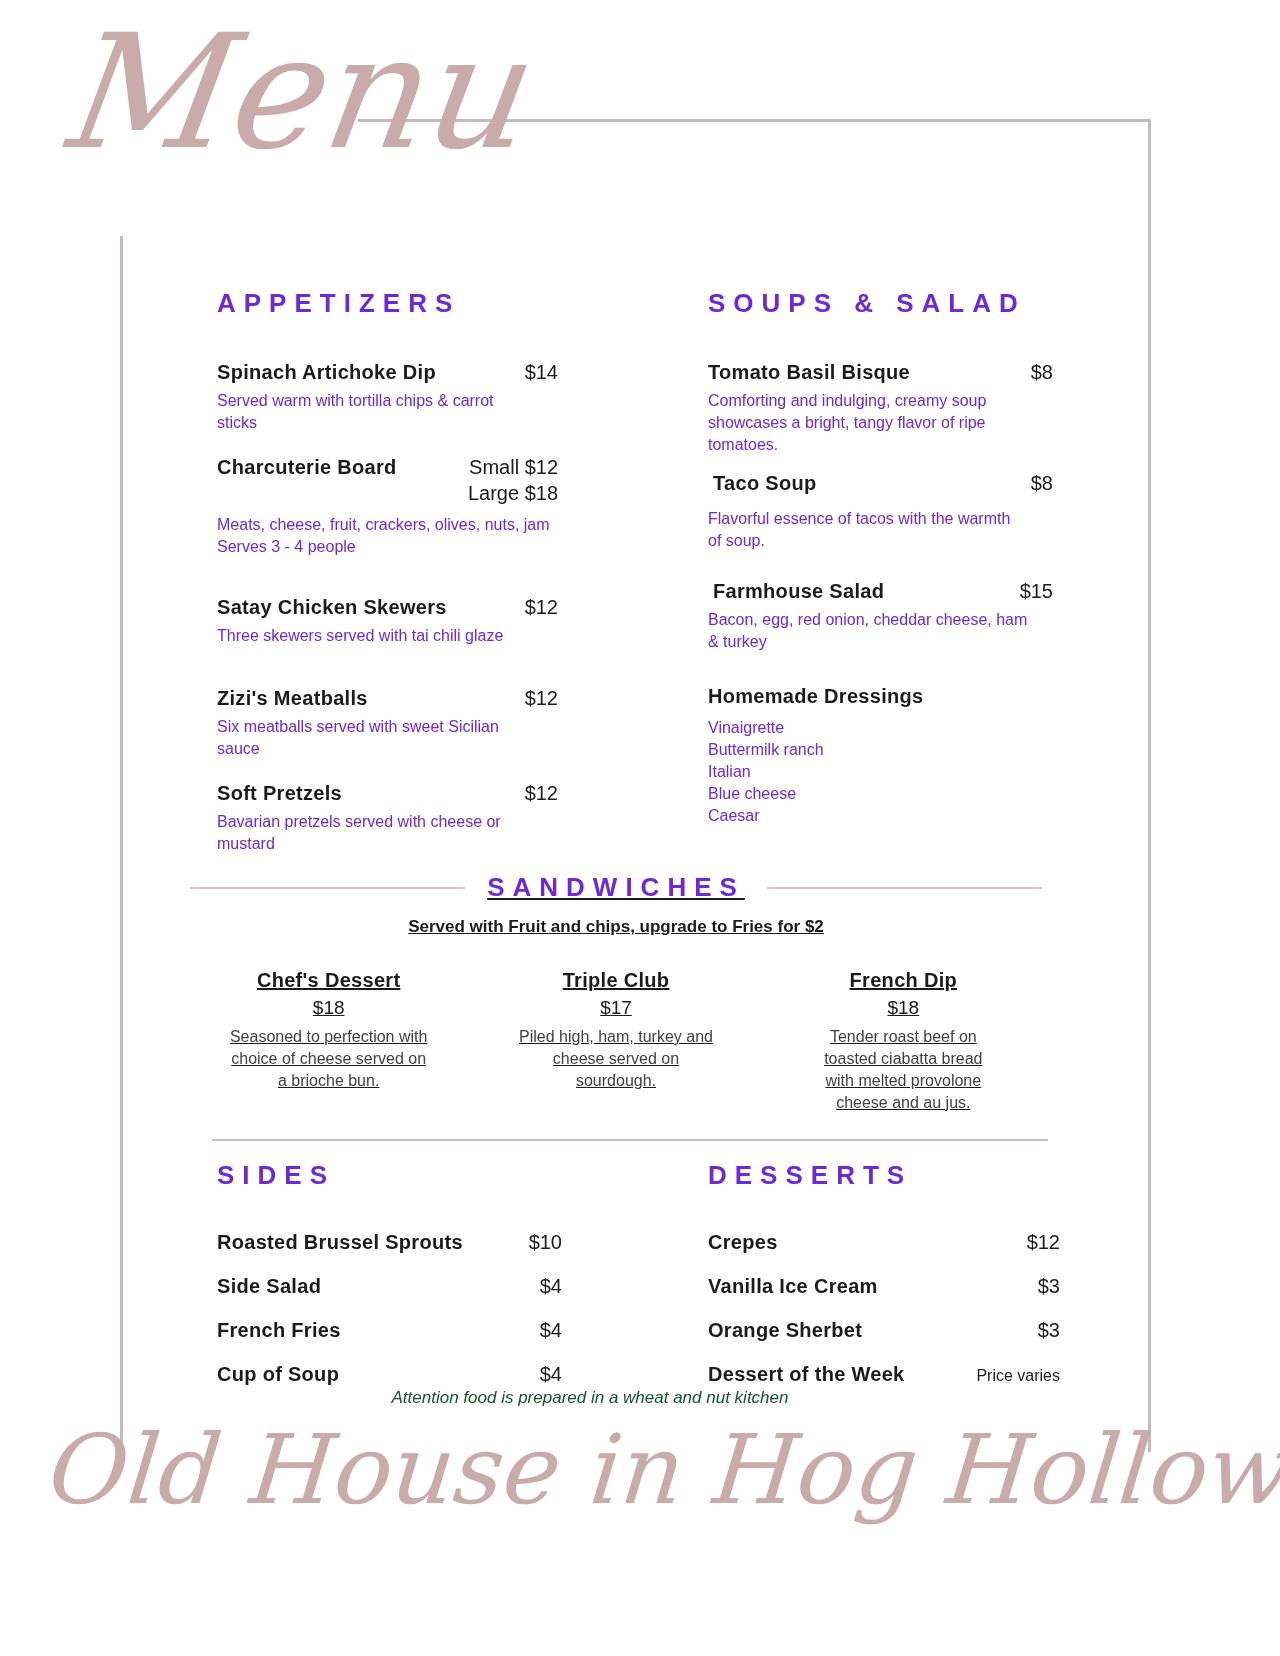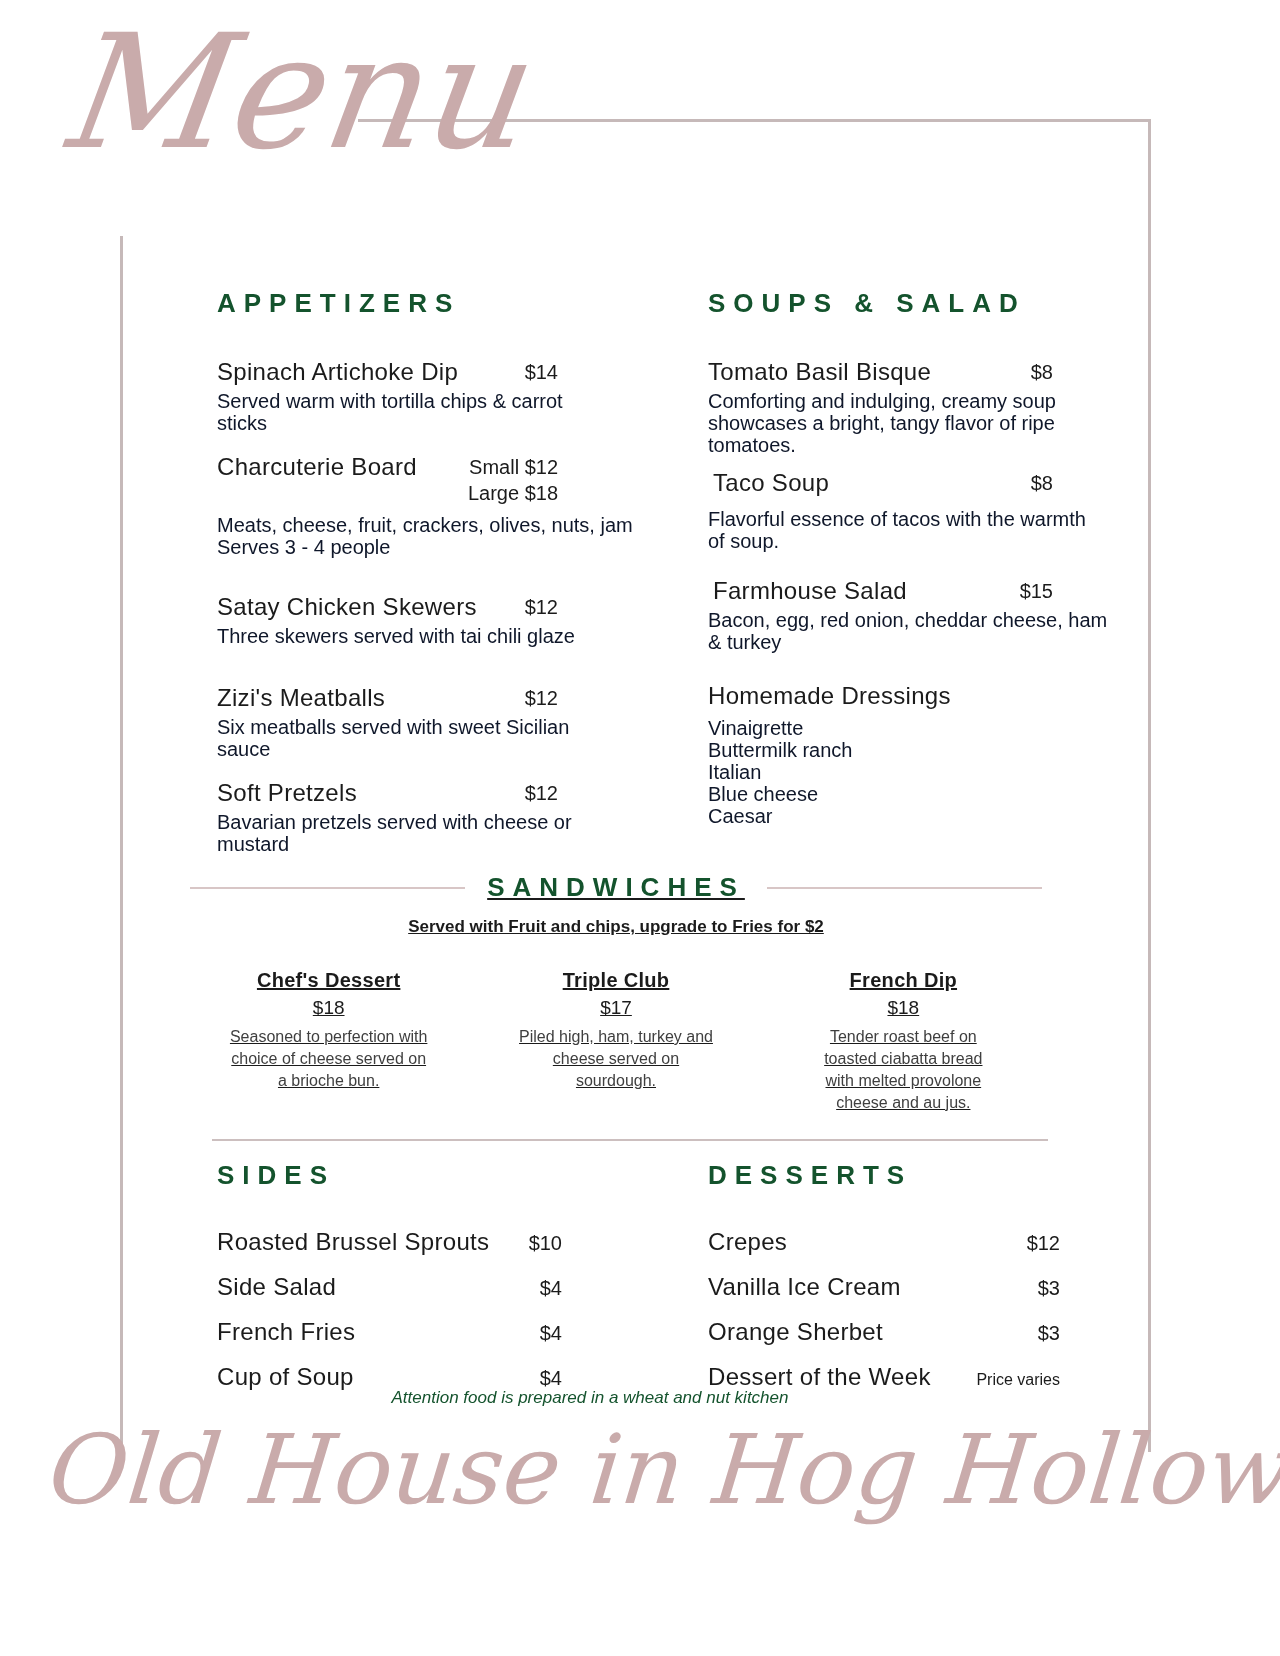--- a/index.html
+++ b/index.html
@@ -12,32 +12,32 @@
                transform:skewX(-10deg);z-index:2;}
   .restaurant-script{position:absolute;left:50px;top:1398px;width:1160px;text-align:center;
                      font-size:96px;line-height:1.5;transform:skewX(-6deg);z-index:2;white-space:nowrap;}
 
   
   .frame{position:absolute;background:#c6b9b9;z-index:1;}
   .frame-top{left:358px;top:119px;width:793px;height:3px;}
   .frame-right{left:1148px;top:119px;width:3px;height:1333px;}
   .frame-left{left:120px;top:236px;width:3px;height:1216px;}
 
-  .section-title{font-size:26px;font-weight:bold;letter-spacing:8px;margin:0;color:#14532d;}
+  .section-title{font-size:26px;font-weight:bold;letter-spacing:8px;margin:0;color:#6d28d9;}
 
   .col{position:absolute;}
   .appetizers{left:217px;top:288px;width:341px;}
   .soups{left:708px;top:288px;width:345px;}
   .sides{left:217px;top:1160px;width:345px;}
   .desserts{left:708px;top:1160px;width:352px;}
 
   .item .row{display:flex;justify-content:space-between;align-items:flex-start;}
-  .name{font-size:24px;font-weight:normal;letter-spacing:0.3px;line-height:26px;}
+  .name{font-size:20px;font-weight:bold;letter-spacing:0.3px;line-height:26px;}
   .price{font-size:20px;line-height:26px;white-space:pre-line;text-align:right;margin-left:12px;flex:none;}
-  .desc{font-size:20px;line-height:22px;color:#0f172a;white-space:pre-line;margin-top:5px;
+  .desc{font-size:16px;line-height:22px;color:#6d28d9;white-space:pre-line;margin-top:5px;
         width:max-content;max-width:420px;}
 
   
   .sandwiches{position:absolute;left:190px;top:872px;width:852px;text-decoration:underline;}
   .divider-row{display:flex;align-items:center;gap:22px;}
   .divider-row .line{flex:1;height:2px;background:#d8c6c6;}
   .sand-note{text-align:center;font-weight:bold;font-size:17px;margin-top:14px;}
   .sand-cols{display:flex;margin-top:32px;gap:10px;}
   .sand-col{flex:1;text-align:center;}
   .sand-name{font-size:20px;font-weight:bold;letter-spacing:0.3px;}

